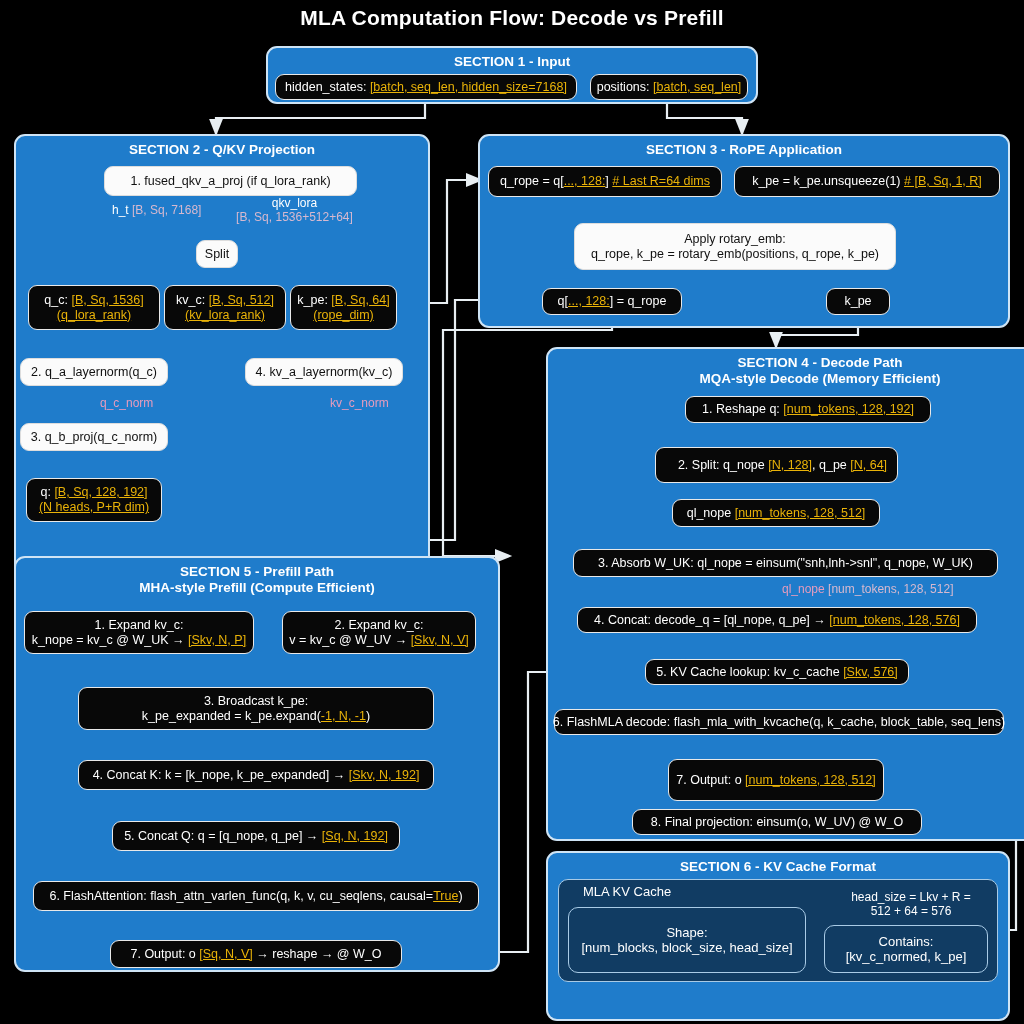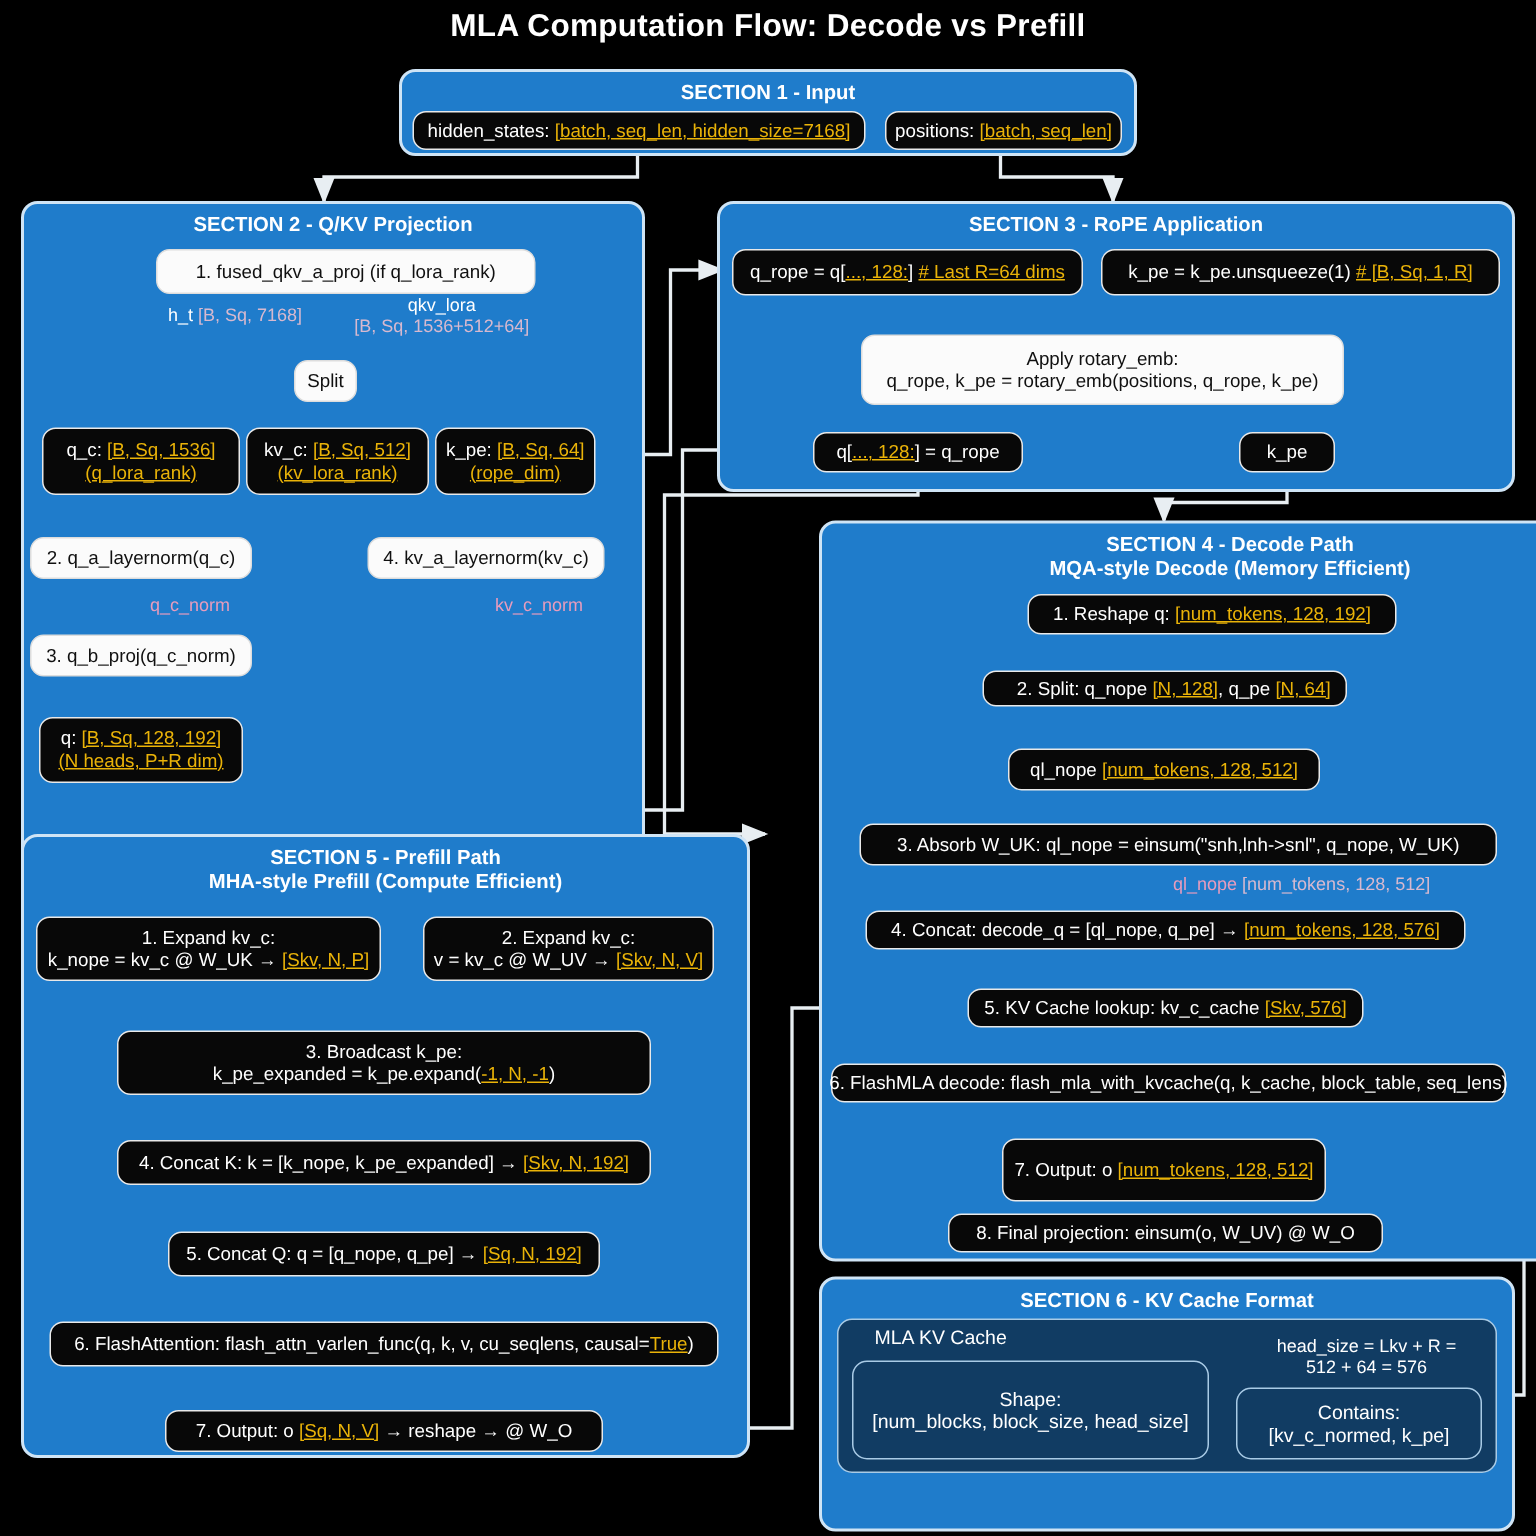--- a/index.html
+++ b/index.html
@@ -239,21 +239,21 @@
     <span>k_pe</span>
   </div>
 
   <div class="section" style="left:546px; top:347px; width:548px; height:494px;">
     <div class="sec-head">SECTION 4 - Decode Path</div>
     <div class="sec-sub">MQA-style Decode (Memory Efficient)</div>
   </div>
   <div class="node black" style="left:653px; top:396px; width:246px; height:27px;margin-left:32px;">
     <span><span>1. Reshape q: </span><span class="r">[num_tokens, 128, 192]</span></span>
   </div>
-  <div class="node black" style="left:655px; top:447px; width:243px; height:24px;padding-left:12px;">
+  <div class="node black" style="left:655px; top:447px; width:243px; height:36px;padding-left:12px;">
     <span><span>2. Split: q_nope </span><span class="r">[N, 128]</span><span>, q_pe </span><span class="r">[N, 64]</span></span>
   </div>
   <div class="node black" style="left:672px; top:499px; width:208px; height:28px;">
     <span><span>ql_nope </span><span class="r">[num_tokens, 128, 512]</span></span>
   </div>
   <div class="node black" style="left:573px; top:549px; width:425px; height:28px;">
     <span><span>3. Absorb W_UK: ql_nope = einsum("snh,lnh-&gt;snl", q_nope, W_UK)</span></span>
   </div>
   <div class="lbl" style="left:782px; top:582px;">
     <span class="pink">ql_nope </span><span class="dim">[num_tokens, 128, 512]</span>

